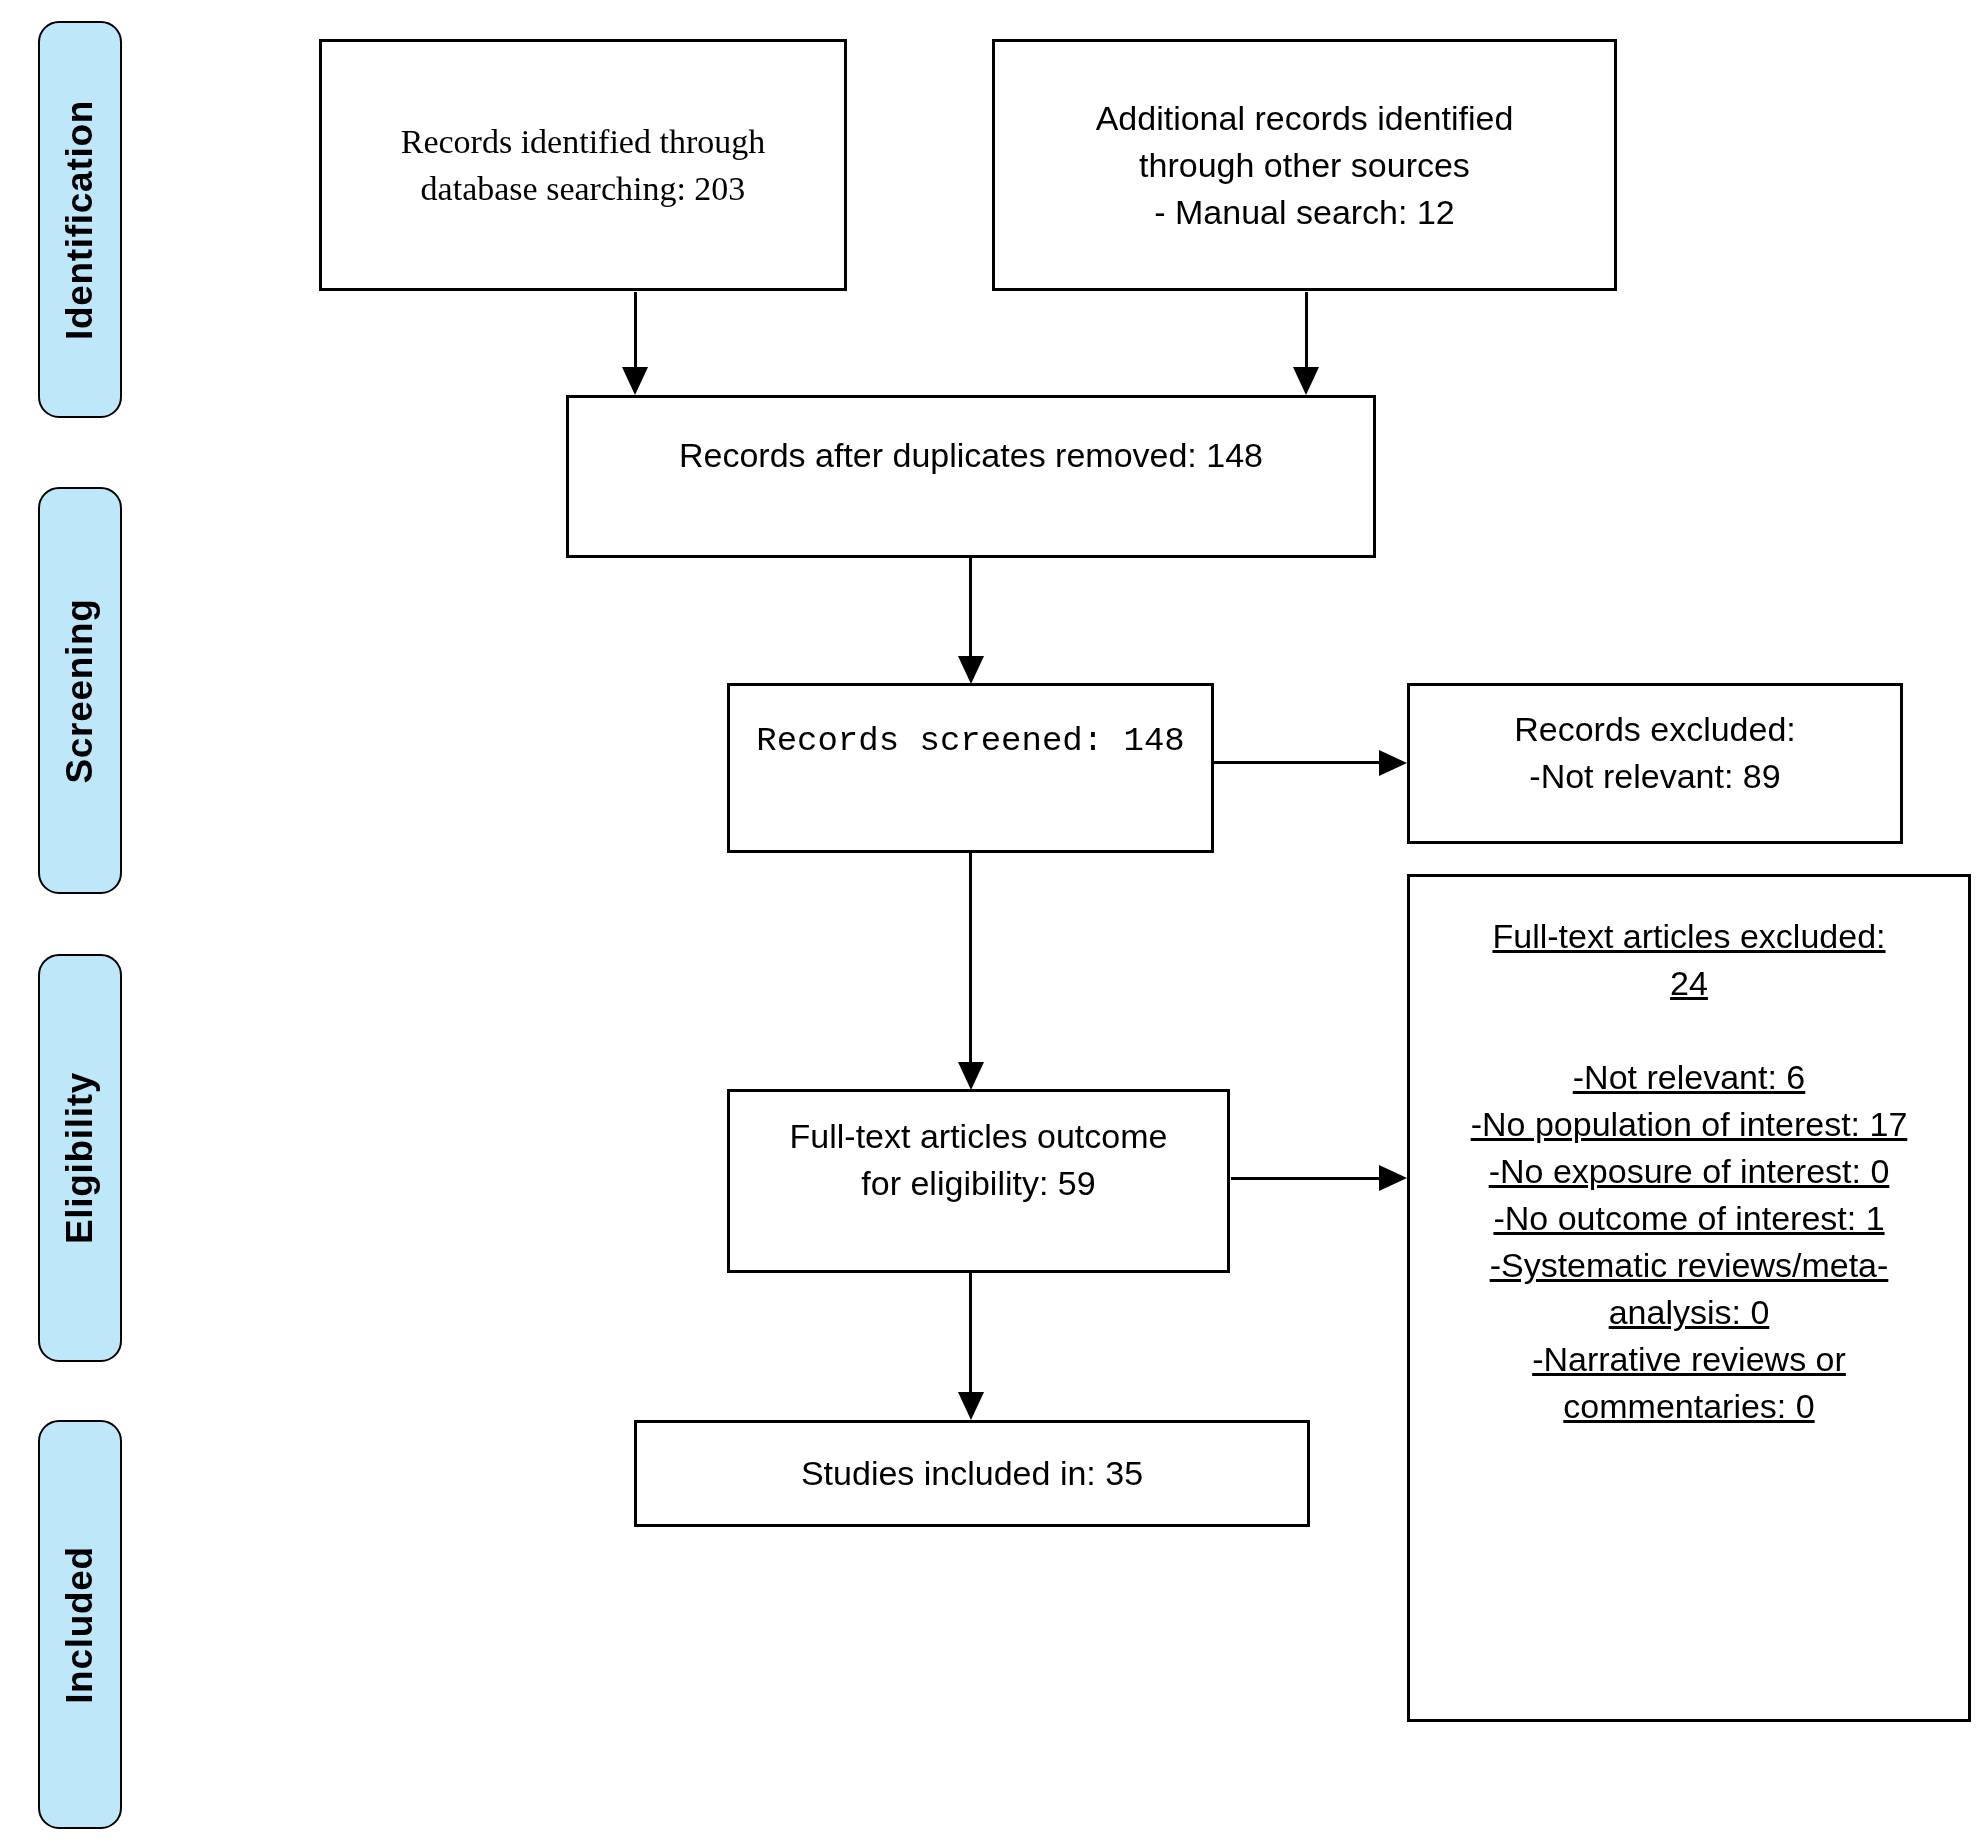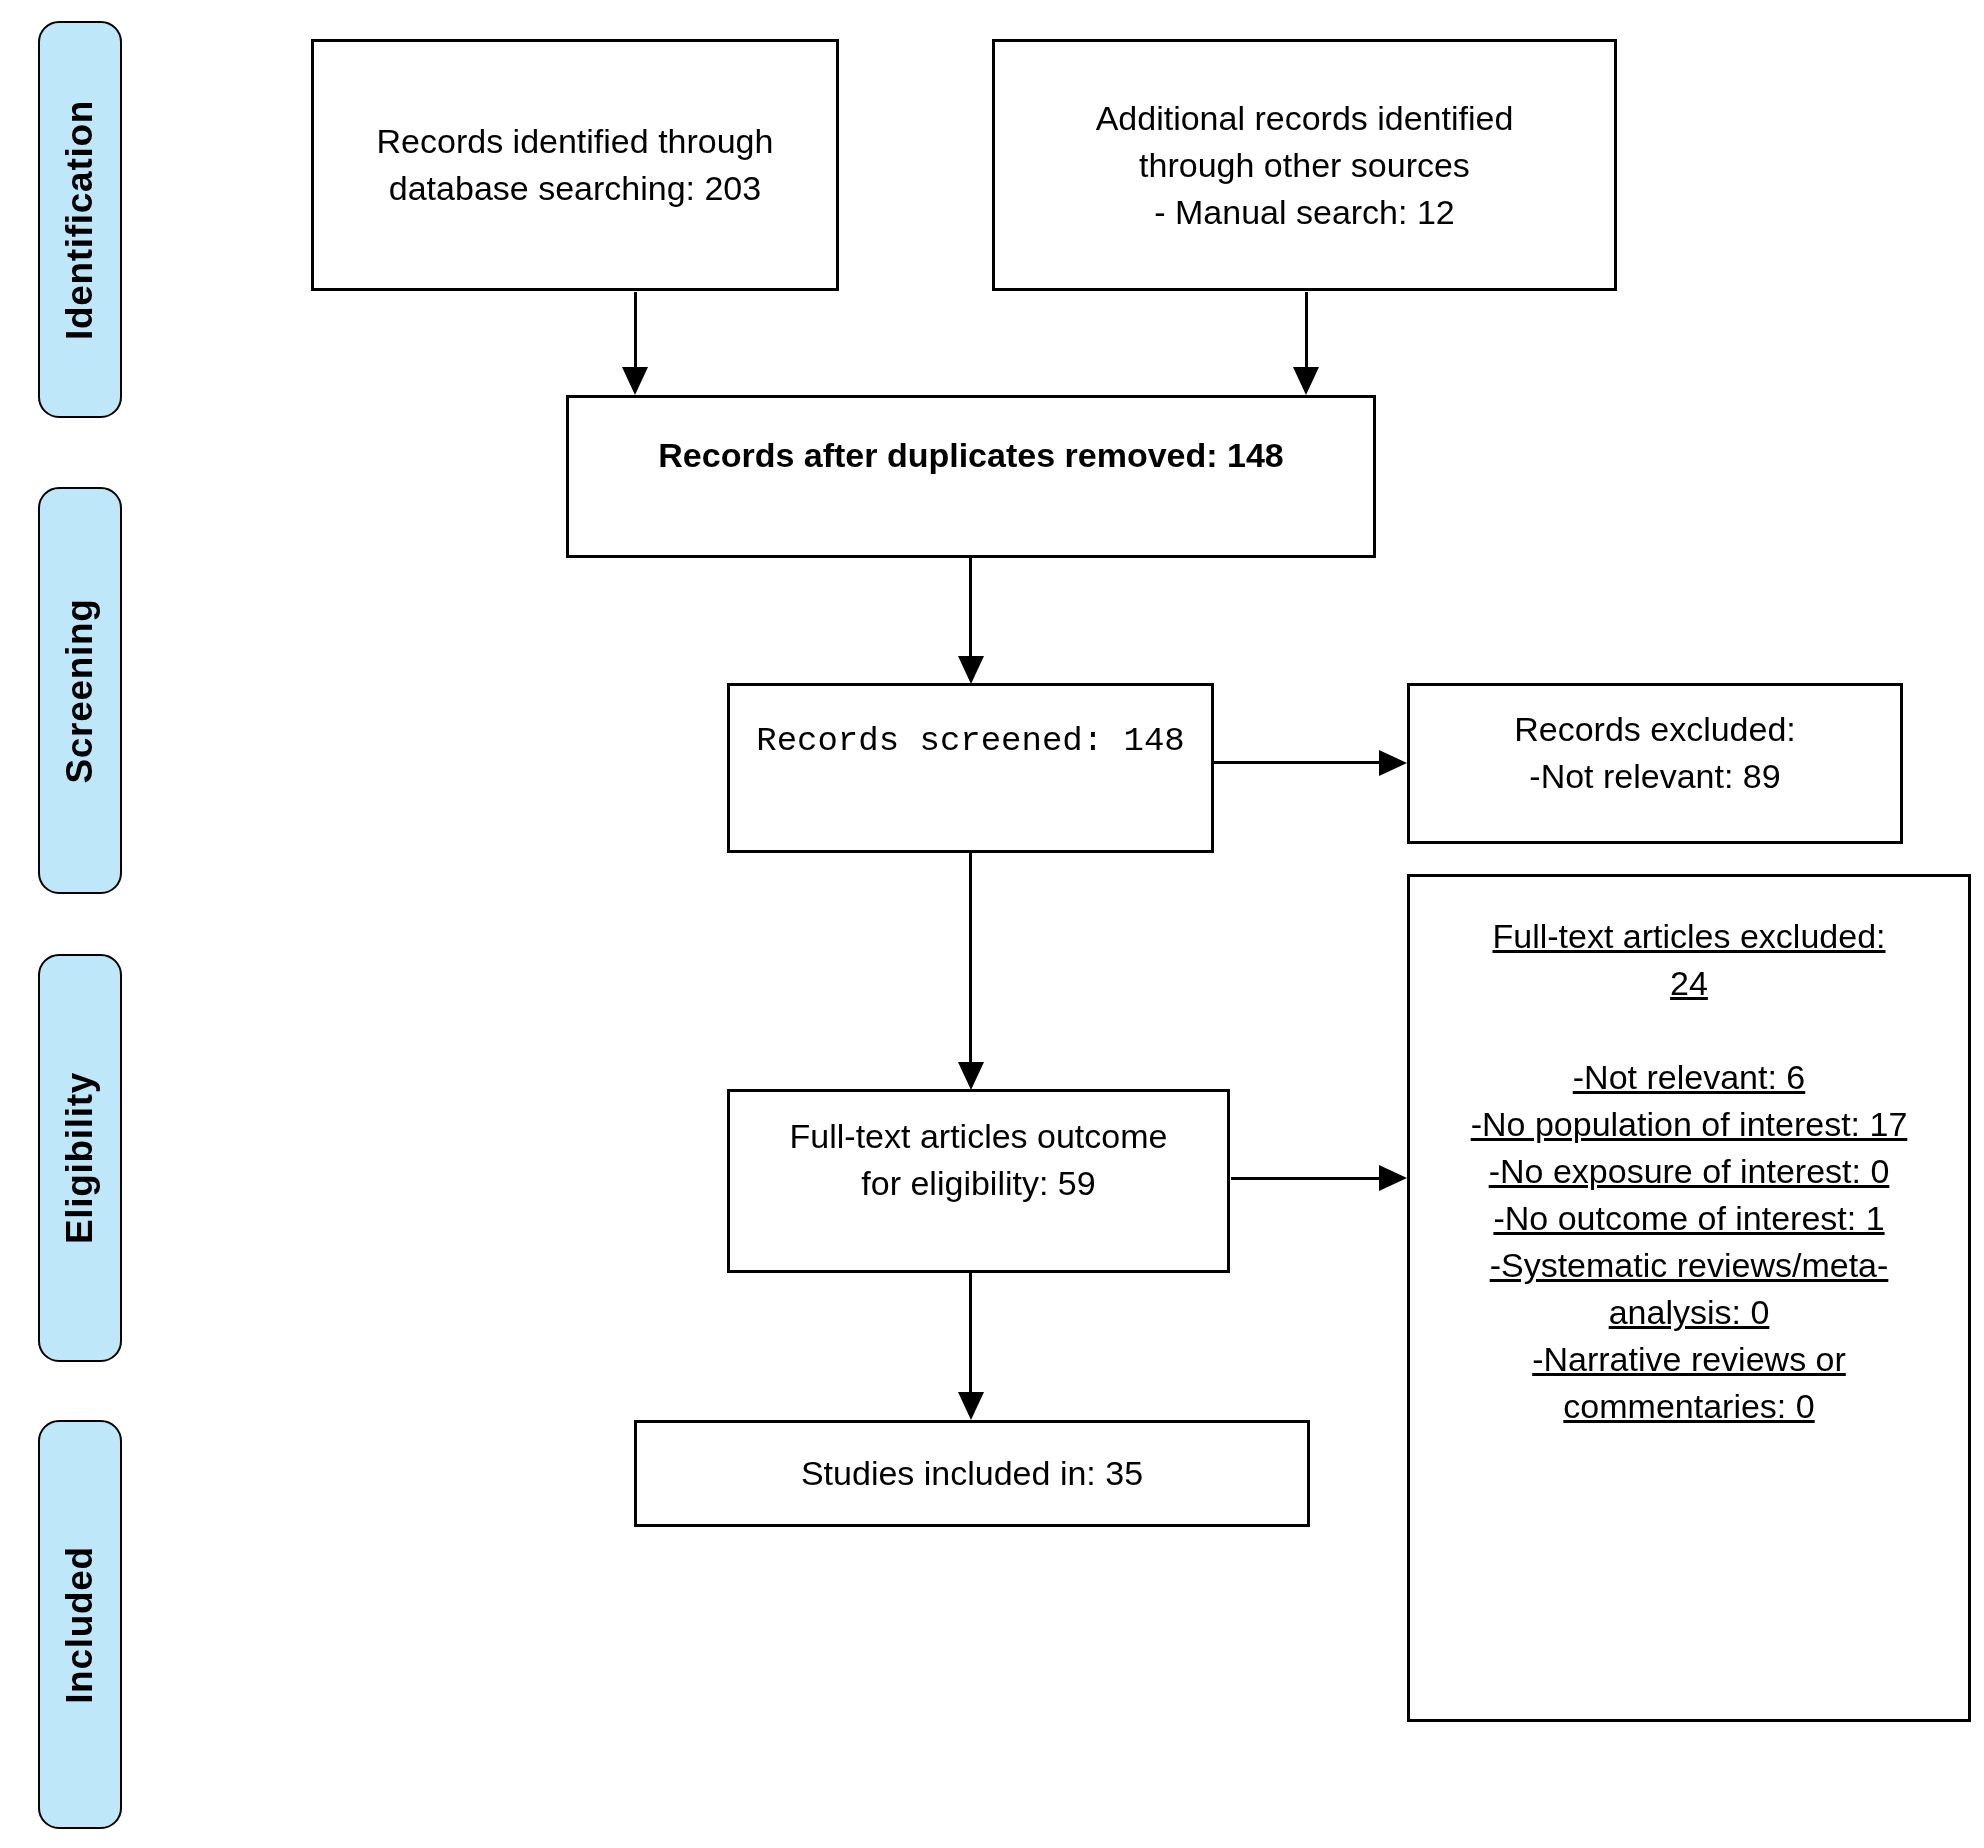--- a/index.html
+++ b/index.html
@@ -78,32 +78,32 @@
   <div class="stage" style="top:487px; height:407px;">
     <div class="stage-label">Screening</div>
   </div>
   <div class="stage" style="top:954px; height:408px;">
     <div class="stage-label">Eligibility</div>
   </div>
   <div class="stage" style="top:1420px; height:409px;">
     <div class="stage-label">Included</div>
   </div>
 
-  <div class="box v-center" style="left:311px; top:39px; width:528px; height:252px;">
+  <div class="box v-center" style="left:319px; top:39px; width:528px; height:252px;font-family:Liberation Serif, serif;">
     <div class="line">Records identified through</div>
     <div class="line">database searching: 203</div>
   </div>
 
   <div class="box v-center" style="left:992px; top:39px; width:625px; height:252px;justify-content:center;">
     <div class="line">Additional records identified</div>
     <div class="line">through other sources</div>
     <div class="line">- Manual search: 12</div>
   </div>
 
-  <div class="box" style="left:566px; top:395px; width:810px; height:163px; padding-top:34px;font-weight:bold;">
+  <div class="box" style="left:566px; top:395px; width:810px; height:163px; padding-top:34px;">
     <div class="line">Records after duplicates removed: 148</div>
   </div>
 
   <div class="box" style="left:727px; top:683px; width:487px; height:170px; padding-top:32px;font-family:Liberation Mono, monospace;">
     <div class="line">Records screened: 148</div>
   </div>
 
   <div class="box" style="left:1407px; top:683px; width:496px; height:161px; padding-top:20px;">
     <div class="line">Records excluded:</div>
     <div class="line">-Not relevant: 89</div>

